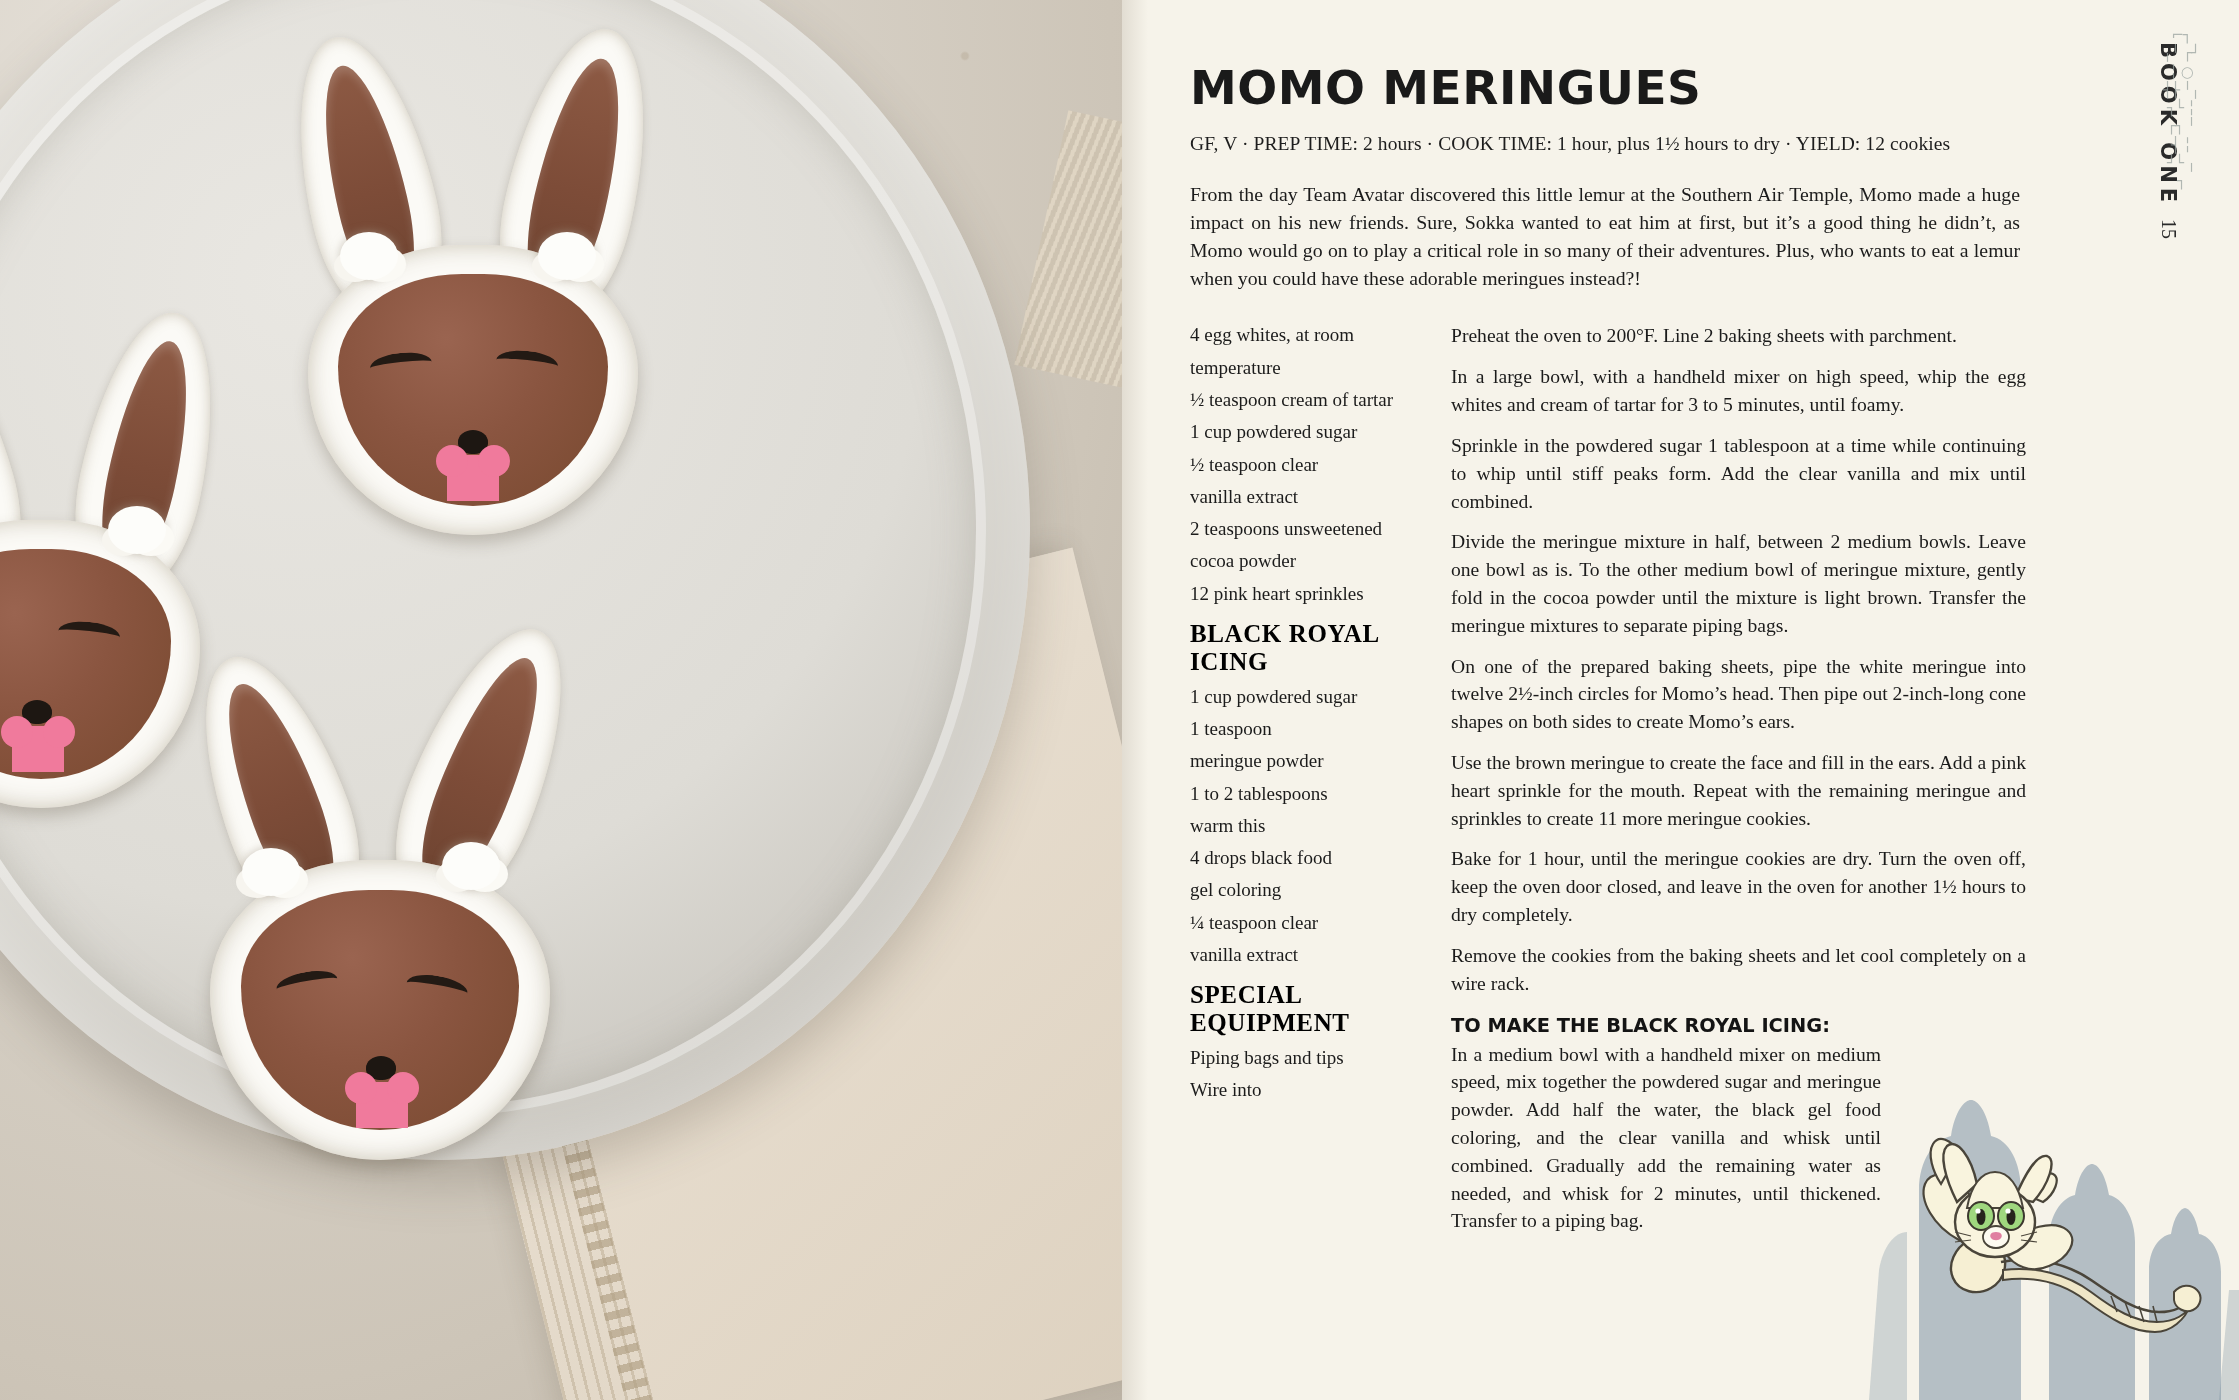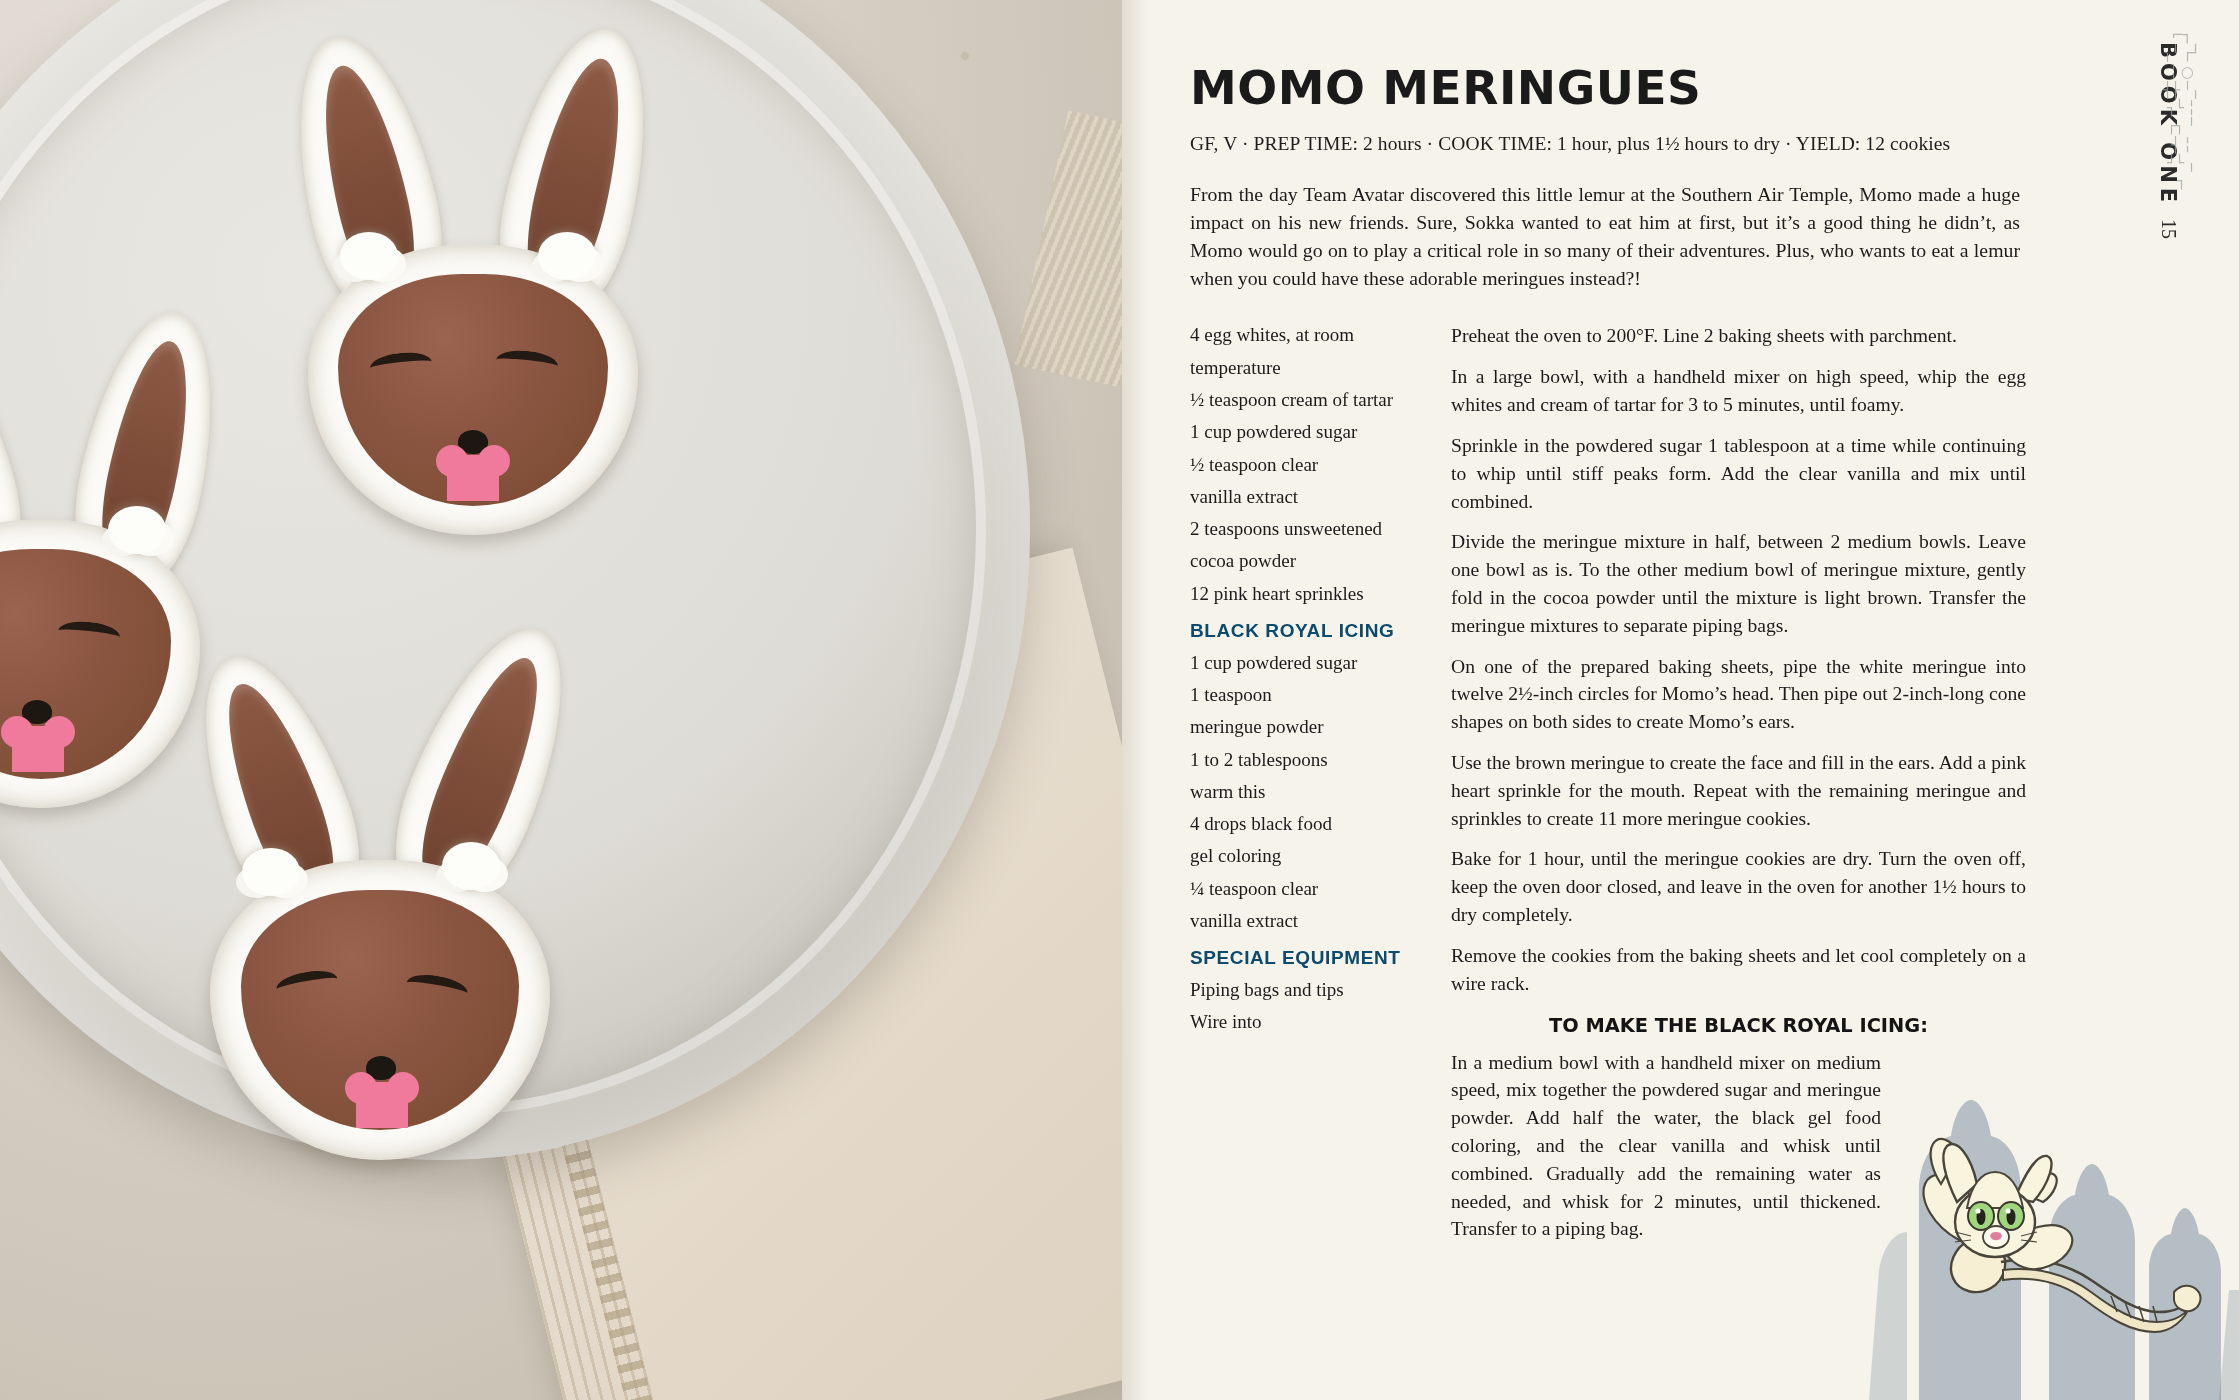--- a/index.html
+++ b/index.html
@@ -176,43 +176,42 @@
   }
   .col-ing { width: 235px; }
   .col-steps { width: 575px; }
   .ing-line {
     font-size: 19px;
     line-height: 1.33;
     color: #1b1b1b;
     margin-bottom: 7px;
   }
   .sub-head {
-    font-family: Liberation Sans, sans-serif;
+    font-family: Liberation Serif, serif;
     font-weight: 700;
-    font-size: 19px;
+    font-size: 25px;
     letter-spacing: .6px;
-    color: #0c4a6e;
+    color: #000000;
     margin: 14px 0 8px 0;
     text-transform: uppercase;
   }
   .step {
     font-size: 19.6px;
     line-height: 1.42;
     color: #1b1b1b;
     margin-bottom: 13px;
     text-align: justify;
   }
   .step.narrow { width: 430px; }
   .step-head {
     font-family: "DejaVu Sans", sans-serif;
     font-weight: 700;
     font-size: 19.4px;
     color: #141414;
-    margin: 16px 0 12px 0;
-    text-align: center;
+    margin: 16px 0 4px 0;
   }
 
   
   .book-tab {
     position: absolute;
     right: 34px; top: 26px;
     width: 56px;
     display: flex; flex-direction: column; align-items: center;
     font-family: "DejaVu Sans", sans-serif;
   }

